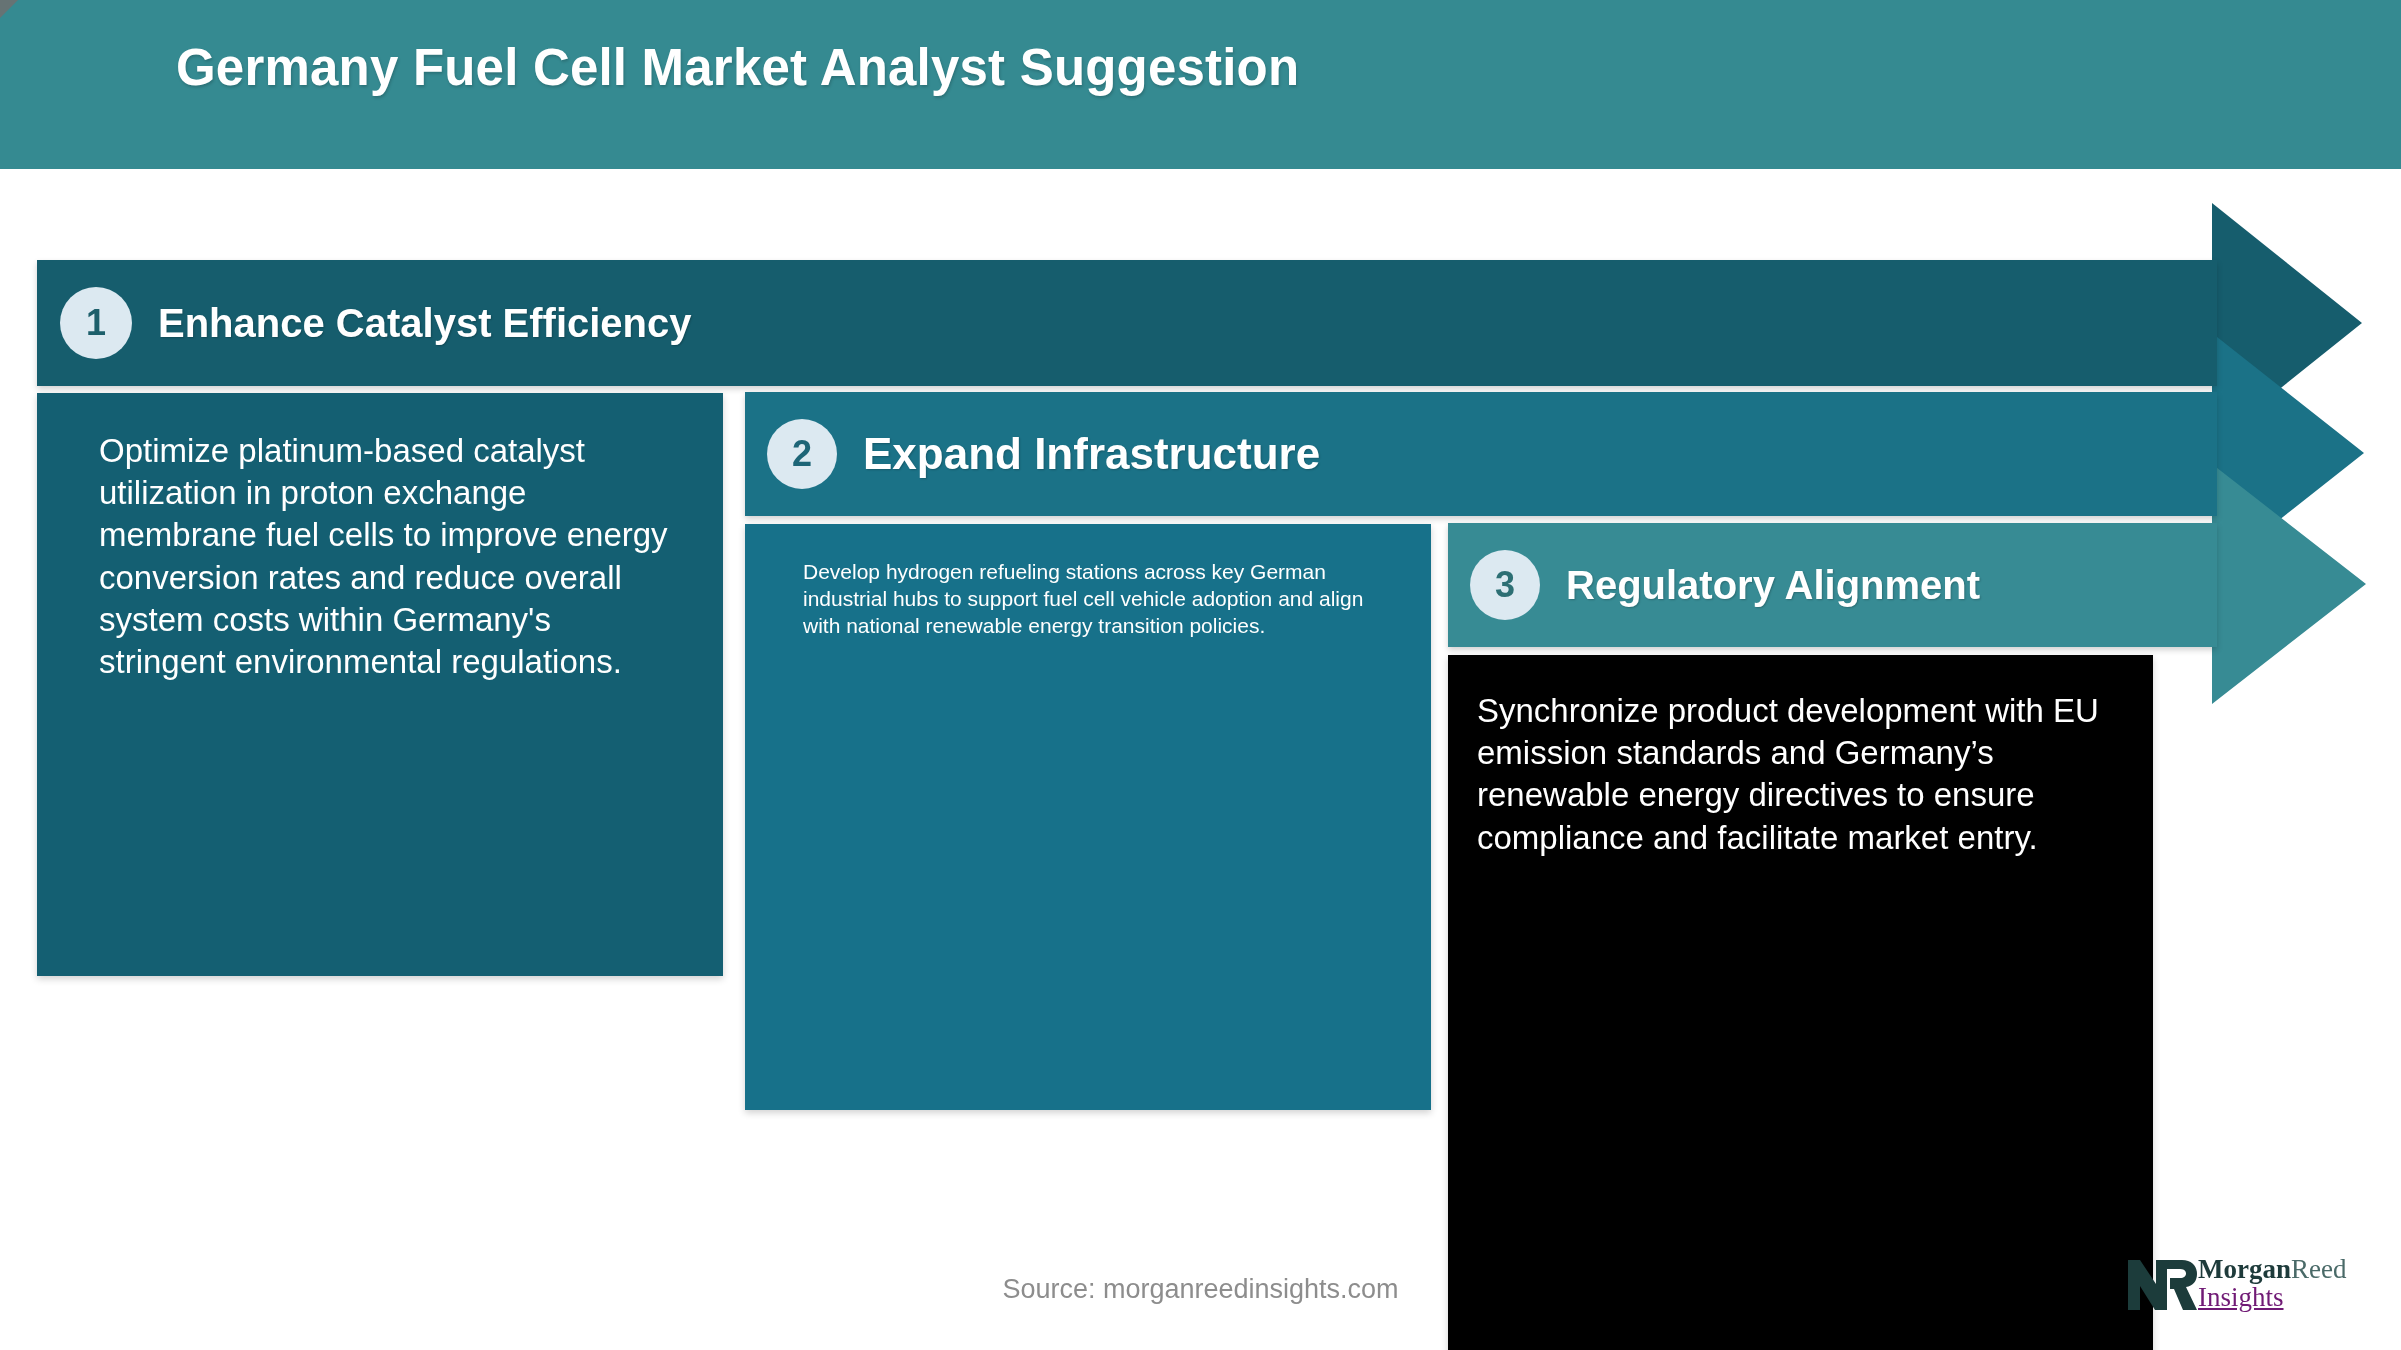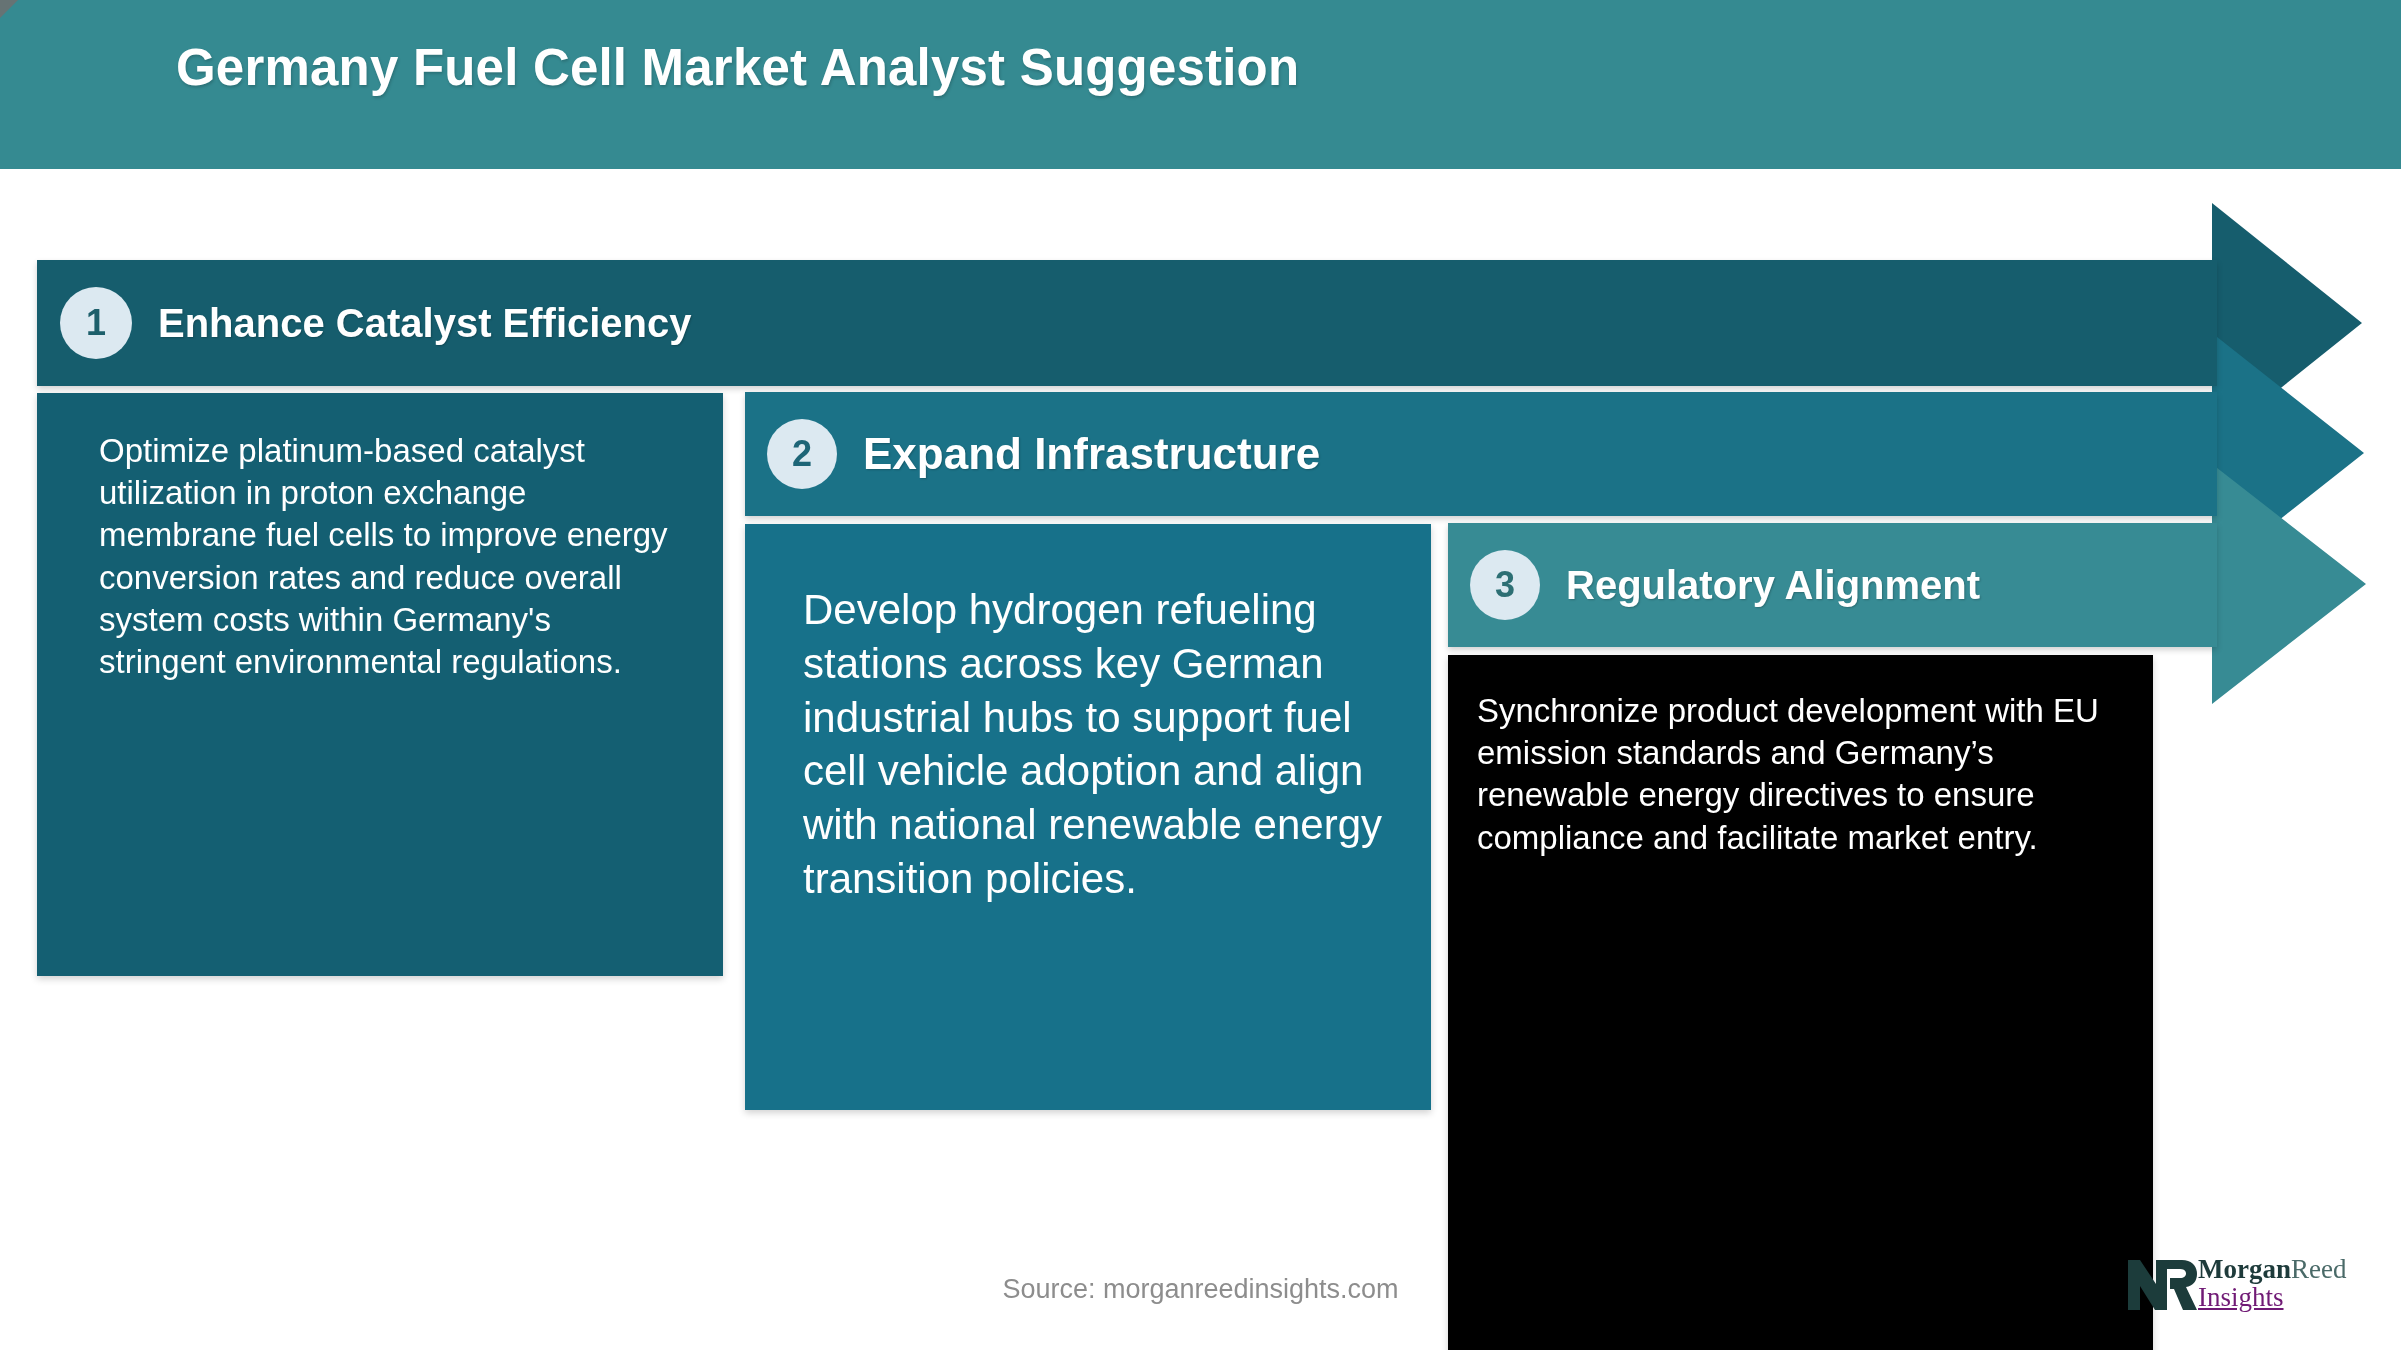--- a/index.html
+++ b/index.html
@@ -163,21 +163,21 @@
   </div>
 
   <div class="step-band" style="left:745px; top:392px; width:1472px; height:124px; background:#1b7287; padding-left:22px; box-sizing:border-box;">
     <div class="badge" style="width:70px; height:70px; font-size:36px; color:#1d6577;">
       <span>2</span>
     </div>
     <div class="step-title" style="font-size:44px; margin-left:26px;">Expand Infrastructure</div>
   </div>
 
   <div class="desc-card" style="left:745px; top:524px; width:686px; height:586px; background:#17718a; padding:35px 40px 0 58px;">
-    <div class="desc-text" style="font-size:42px; line-height:1.28;margin-top:24px;">Develop hydrogen refueling stations across key German industrial hubs to support fuel cell vehicle adoption and align with national renewable energy transition policies.</div>
+    <div class="desc-text" style="font-size:21px; line-height:1.28;">Develop hydrogen refueling stations across key German industrial hubs to support fuel cell vehicle adoption and align with national renewable energy transition policies.</div>
   </div>
 
   <div class="step-band" style="left:1448px; top:523px; width:769px; height:124px; background:#378b94; padding-left:22px; box-sizing:border-box;">
     <div class="badge" style="width:70px; height:70px; font-size:36px; color:#2d6f74;">
       <span>3</span>
     </div>
     <div class="step-title" style="font-size:40px; margin-left:26px;">Regulatory Alignment</div>
   </div>
 
   <div class="desc-card" style="left:1448px; top:655px; width:705px; height:748px; background:#000000; padding:35px 40px 0 29px;">

